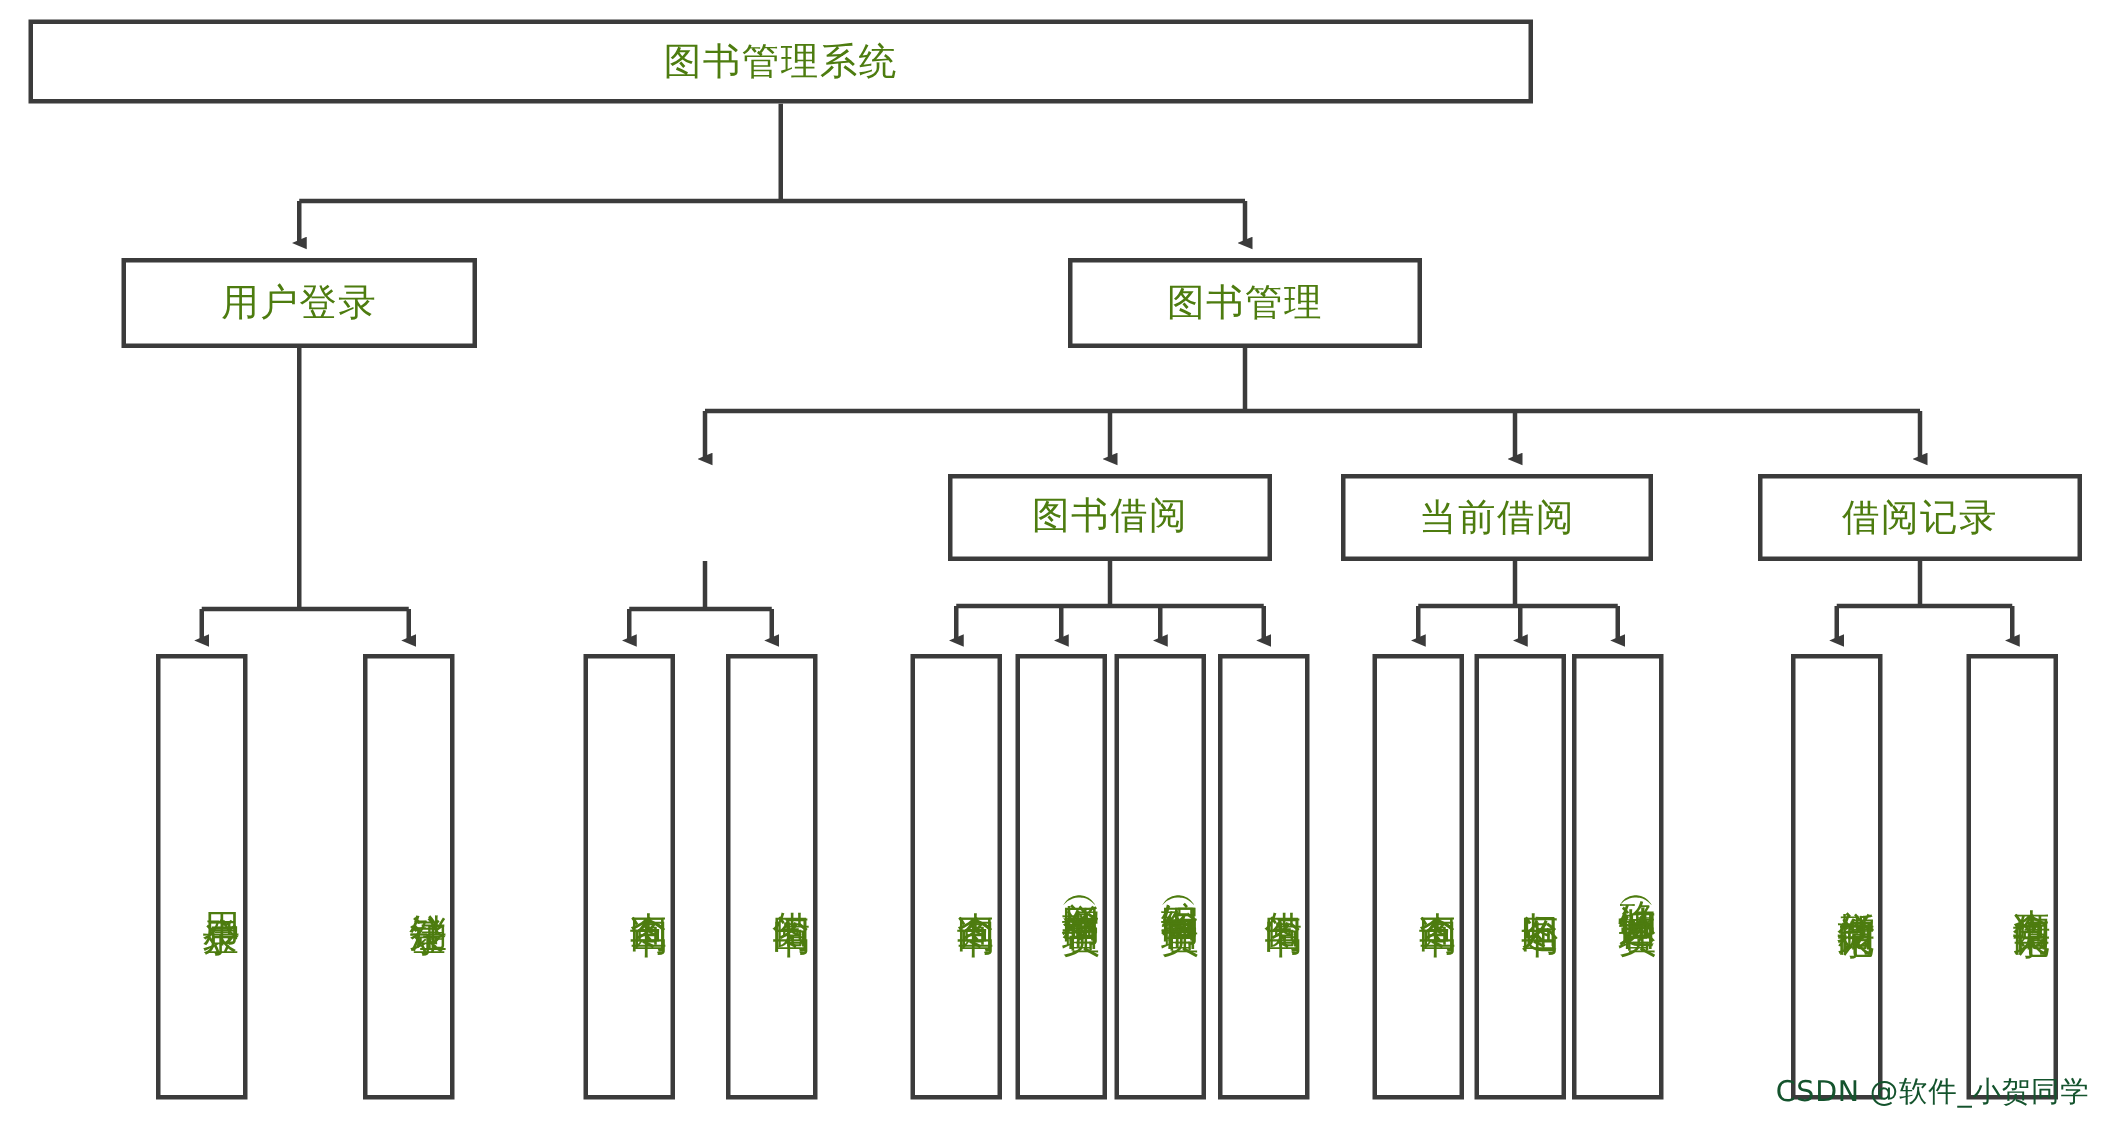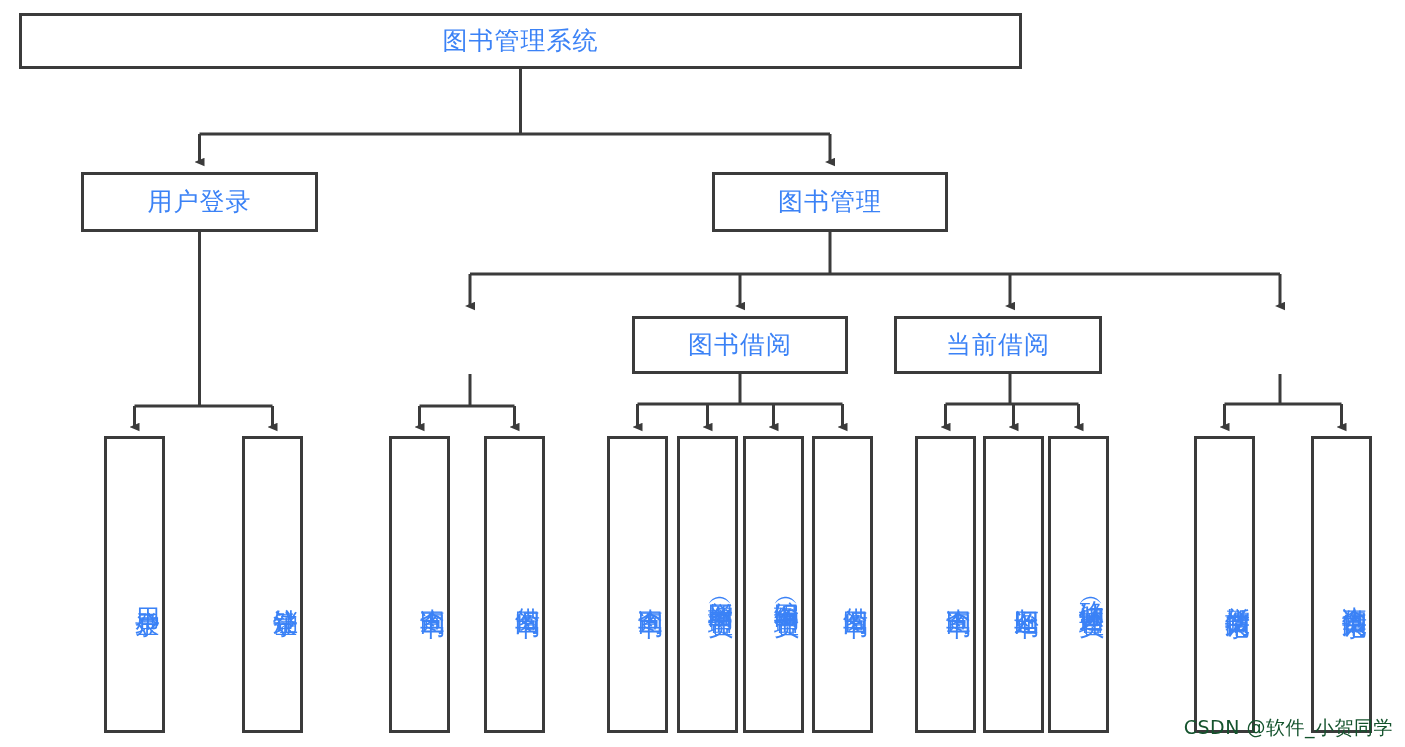--- a/index.html
+++ b/index.html
@@ -18,21 +18,21 @@
     overflow: hidden;
   }
   .node {
     position: absolute;
     box-sizing: border-box;
     border: 3px solid #3b3b3b;
     background: #ffffff;
     display: flex;
     align-items: center;
     justify-content: center;
-    color: #3b82f6;
+    color: #4d7c0f;
   }
   .node.horiz {
     font-size: 25px;
     letter-spacing: 1px;
     line-height: 1.2;
   }
   .node.vert {
     writing-mode: vertical-rl;
     text-orientation: upright;
     font-size: 25px;
@@ -119,20 +119,21 @@
     </g>
   </svg>
 
   <div class="node horiz" id="node-root" style="left: 19px; top: 13px; width: 1003px; height: 56px;">图书管理系统</div>
 
   <div class="node horiz" id="node-l2-0" style="left: 81px; top: 172px; width: 237px; height: 60px;">用户登录</div>
   <div class="node horiz" id="node-l2-1" style="left: 712px; top: 172px; width: 236px; height: 60px;">图书管理</div>
 
   <div class="node horiz" id="node-l3-1" style="left: 632px; top: 316px; width: 216px; height: 58px; font-family: Liberation Serif, serif;">图书借阅</div>
   <div class="node horiz" id="node-l3-2" style="left: 894px; top: 316px; width: 208px; height: 58px;">当前借阅</div>
+  <div class="node horiz" id="node-l3-3" style="left: 1172px; top: 316px; width: 216px; height: 58px;">借阅记录</div>
 
   <div class="node vert" id="node-leaf-0" style="left: 104px; top: 436px; width: 61px; height: 297px;">用户登录</div>
   <div class="node vert" id="node-leaf-1" style="left: 242px; top: 436px; width: 61px; height: 297px;">注销登录</div>
   <div class="node vert" id="node-leaf-2" style="left: 389px; top: 436px; width: 61px; height: 297px;">查询图书</div>
   <div class="node vert" id="node-leaf-3" style="left: 484px; top: 436px; width: 61px; height: 297px;">借阅图书</div>
   <div class="node vert" id="node-leaf-4" style="left: 607px; top: 436px; width: 61px; height: 297px;">查询图书</div>
   <div class="node vert tall" id="node-leaf-5" style="left: 677px; top: 436px; width: 61px; height: 297px;">新增图书（管理员）</div>
   <div class="node vert tall" id="node-leaf-6" style="left: 743px; top: 436px; width: 61px; height: 297px;">编辑图书（管理员）</div>
   <div class="node vert" id="node-leaf-7" style="left: 812px; top: 436px; width: 61px; height: 297px;">借阅图书</div>
   <div class="node vert" id="node-leaf-8" style="left: 915px; top: 436px; width: 61px; height: 297px;">查询图书</div>

